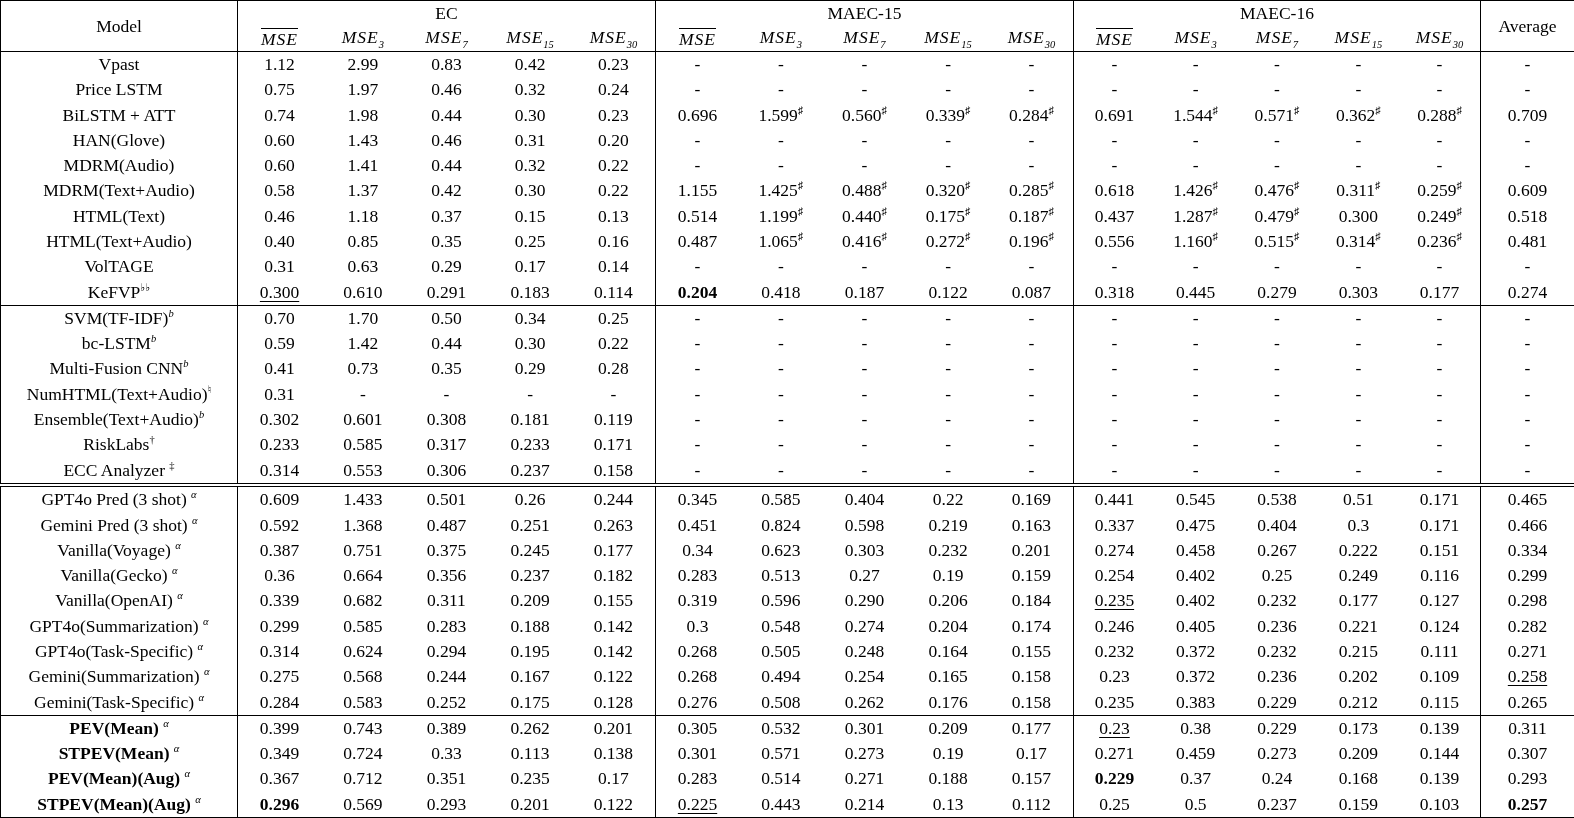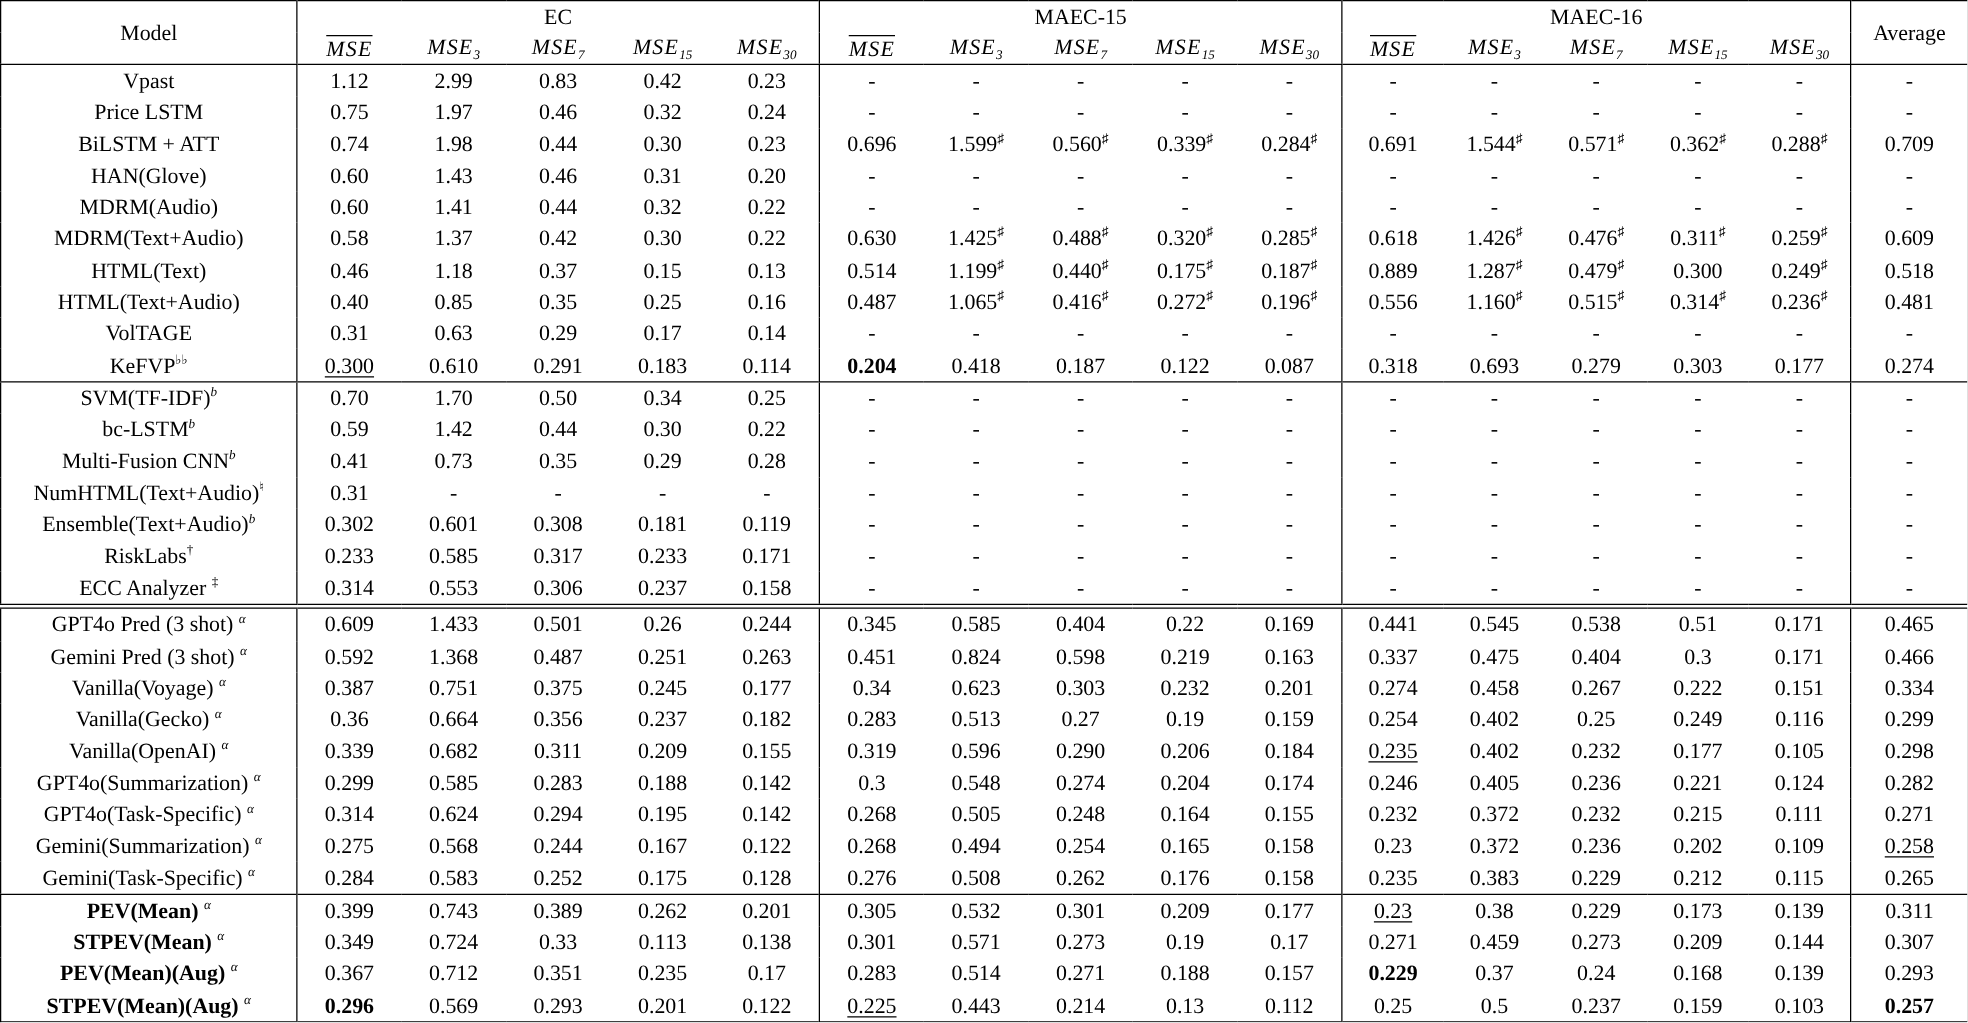--- a/index.html
+++ b/index.html
@@ -184,21 +184,21 @@
           <td><span>-</span></td>
           <td class="sep"><span>-</span></td>
         </tr>
         <tr>
           <td><span>MDRM(Text+Audio)</span></td>
           <td class="sep"><span>0.58</span></td>
           <td><span>1.37</span></td>
           <td><span>0.42</span></td>
           <td><span>0.30</span></td>
           <td><span>0.22</span></td>
-          <td class="sep"><span>0.630</span></td>
+          <td class="sep"><span>1.155</span></td>
           <td><span>1.425</span><sup class="sharp">♯</sup></td>
           <td><span>0.488</span><sup class="sharp">♯</sup></td>
           <td><span>0.320</span><sup class="sharp">♯</sup></td>
           <td><span>0.285</span><sup class="sharp">♯</sup></td>
           <td class="sep"><span>0.618</span></td>
           <td><span>1.426</span><sup class="sharp">♯</sup></td>
           <td><span>0.476</span><sup class="sharp">♯</sup></td>
           <td><span>0.311</span><sup class="sharp">♯</sup></td>
           <td><span>0.259</span><sup class="sharp">♯</sup></td>
           <td class="sep"><span>0.609</span></td>
@@ -208,21 +208,21 @@
           <td class="sep"><span>0.46</span></td>
           <td><span>1.18</span></td>
           <td><span>0.37</span></td>
           <td><span>0.15</span></td>
           <td><span>0.13</span></td>
           <td class="sep"><span>0.514</span></td>
           <td><span>1.199</span><sup class="sharp">♯</sup></td>
           <td><span>0.440</span><sup class="sharp">♯</sup></td>
           <td><span>0.175</span><sup class="sharp">♯</sup></td>
           <td><span>0.187</span><sup class="sharp">♯</sup></td>
-          <td class="sep"><span>0.889</span></td>
+          <td class="sep"><span>0.437</span></td>
           <td><span>1.287</span><sup class="sharp">♯</sup></td>
           <td><span>0.479</span><sup class="sharp">♯</sup></td>
           <td><span>0.300</span></td>
           <td><span>0.249</span><sup class="sharp">♯</sup></td>
           <td class="sep"><span>0.518</span></td>
         </tr>
         <tr>
           <td><span>HTML(Text+Audio)</span></td>
           <td class="sep"><span>0.40</span></td>
           <td><span>0.85</span></td>
@@ -266,21 +266,21 @@
           <td><span>0.610</span></td>
           <td><span>0.291</span></td>
           <td><span>0.183</span></td>
           <td><span>0.114</span></td>
           <td class="sep"><span class="best">0.204</span></td>
           <td><span>0.418</span></td>
           <td><span>0.187</span></td>
           <td><span>0.122</span></td>
           <td><span>0.087</span></td>
           <td class="sep"><span>0.318</span></td>
-          <td><span>0.693</span></td>
+          <td><span>0.445</span></td>
           <td><span>0.279</span></td>
           <td><span>0.303</span></td>
           <td><span>0.177</span></td>
           <td class="sep"><span>0.274</span></td>
         </tr>
         <tr class="rule-s">
           <td><span>SVM(TF-IDF)</span><sup class="mitalic">b</sup></td>
           <td class="sep"><span>0.70</span></td>
           <td><span>1.70</span></td>
           <td><span>0.50</span></td>
@@ -497,21 +497,21 @@
           <td><span>0.155</span></td>
           <td class="sep"><span>0.319</span></td>
           <td><span>0.596</span></td>
           <td><span>0.290</span></td>
           <td><span>0.206</span></td>
           <td><span>0.184</span></td>
           <td class="sep"><span class="ul">0.235</span></td>
           <td><span>0.402</span></td>
           <td><span>0.232</span></td>
           <td><span>0.177</span></td>
-          <td><span>0.105</span></td>
+          <td><span>0.127</span></td>
           <td class="sep"><span>0.298</span></td>
         </tr>
         <tr>
           <td><span>GPT4o(Summarization)</span> <sup class="mitalic">α</sup></td>
           <td class="sep"><span>0.299</span></td>
           <td><span>0.585</span></td>
           <td><span>0.283</span></td>
           <td><span>0.188</span></td>
           <td><span>0.142</span></td>
           <td class="sep"><span>0.3</span></td>

